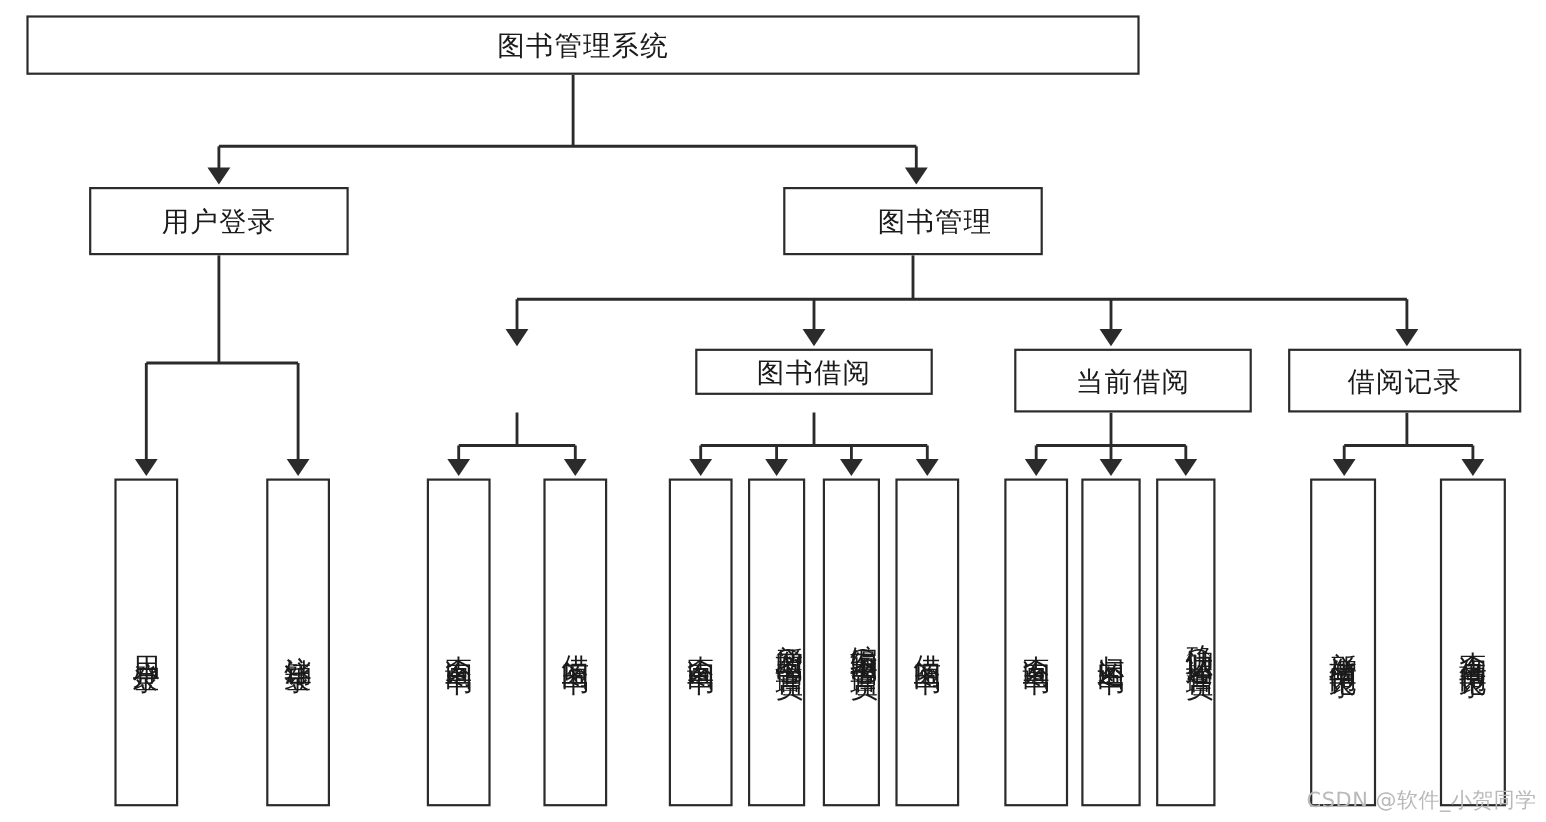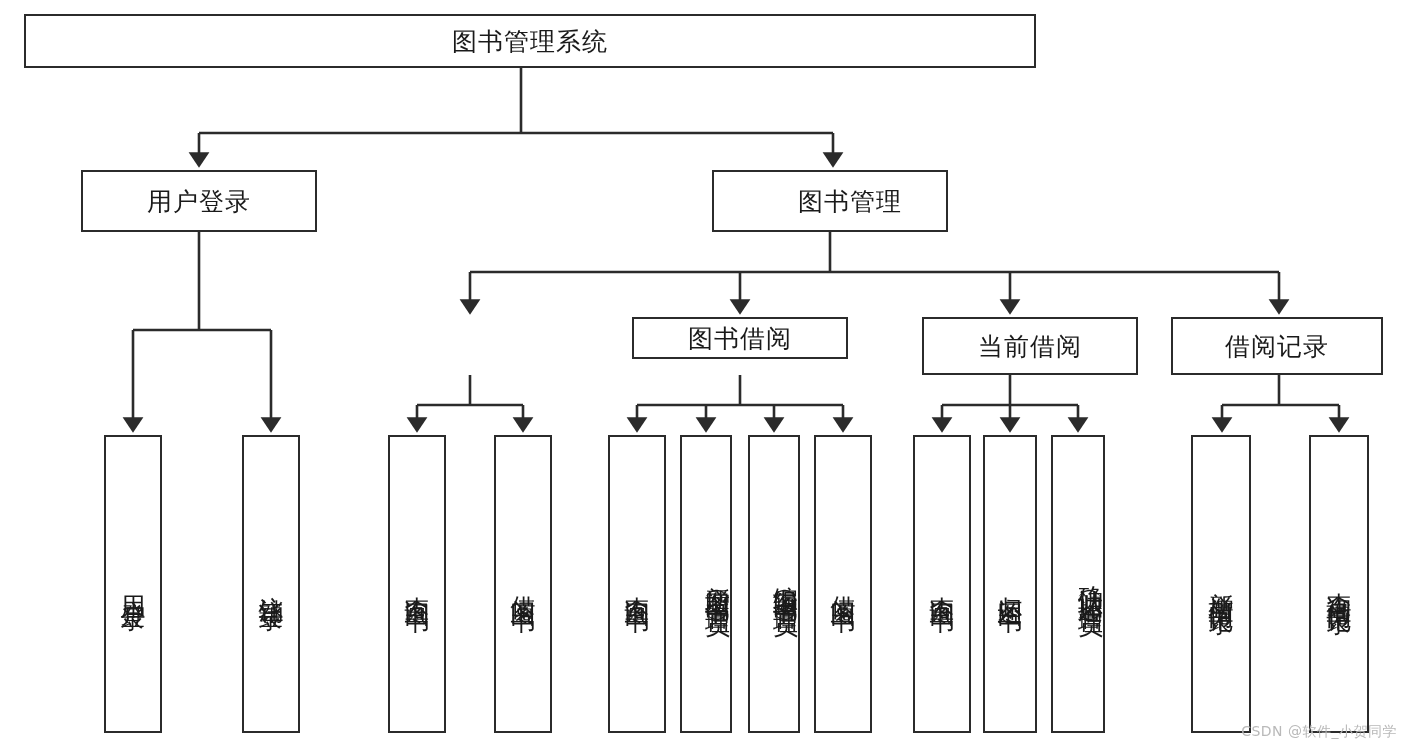--- a/index.html
+++ b/index.html
@@ -55,21 +55,21 @@
   .node.vert .vlabel {
     writing-mode: vertical-rl;
     text-orientation: upright;
     display: block;
     line-height: 1;
   }
   .watermark {
     position: absolute;
     right: 8px;
     bottom: 6px;
-    font-size: 14px;
+    font-size: 19px;
     color: #b9b9b9;
     white-space: nowrap;
     letter-spacing: 0.5px;
   }
 </style>
 </head>
 <body>
 
 <div id="canvas">
 

